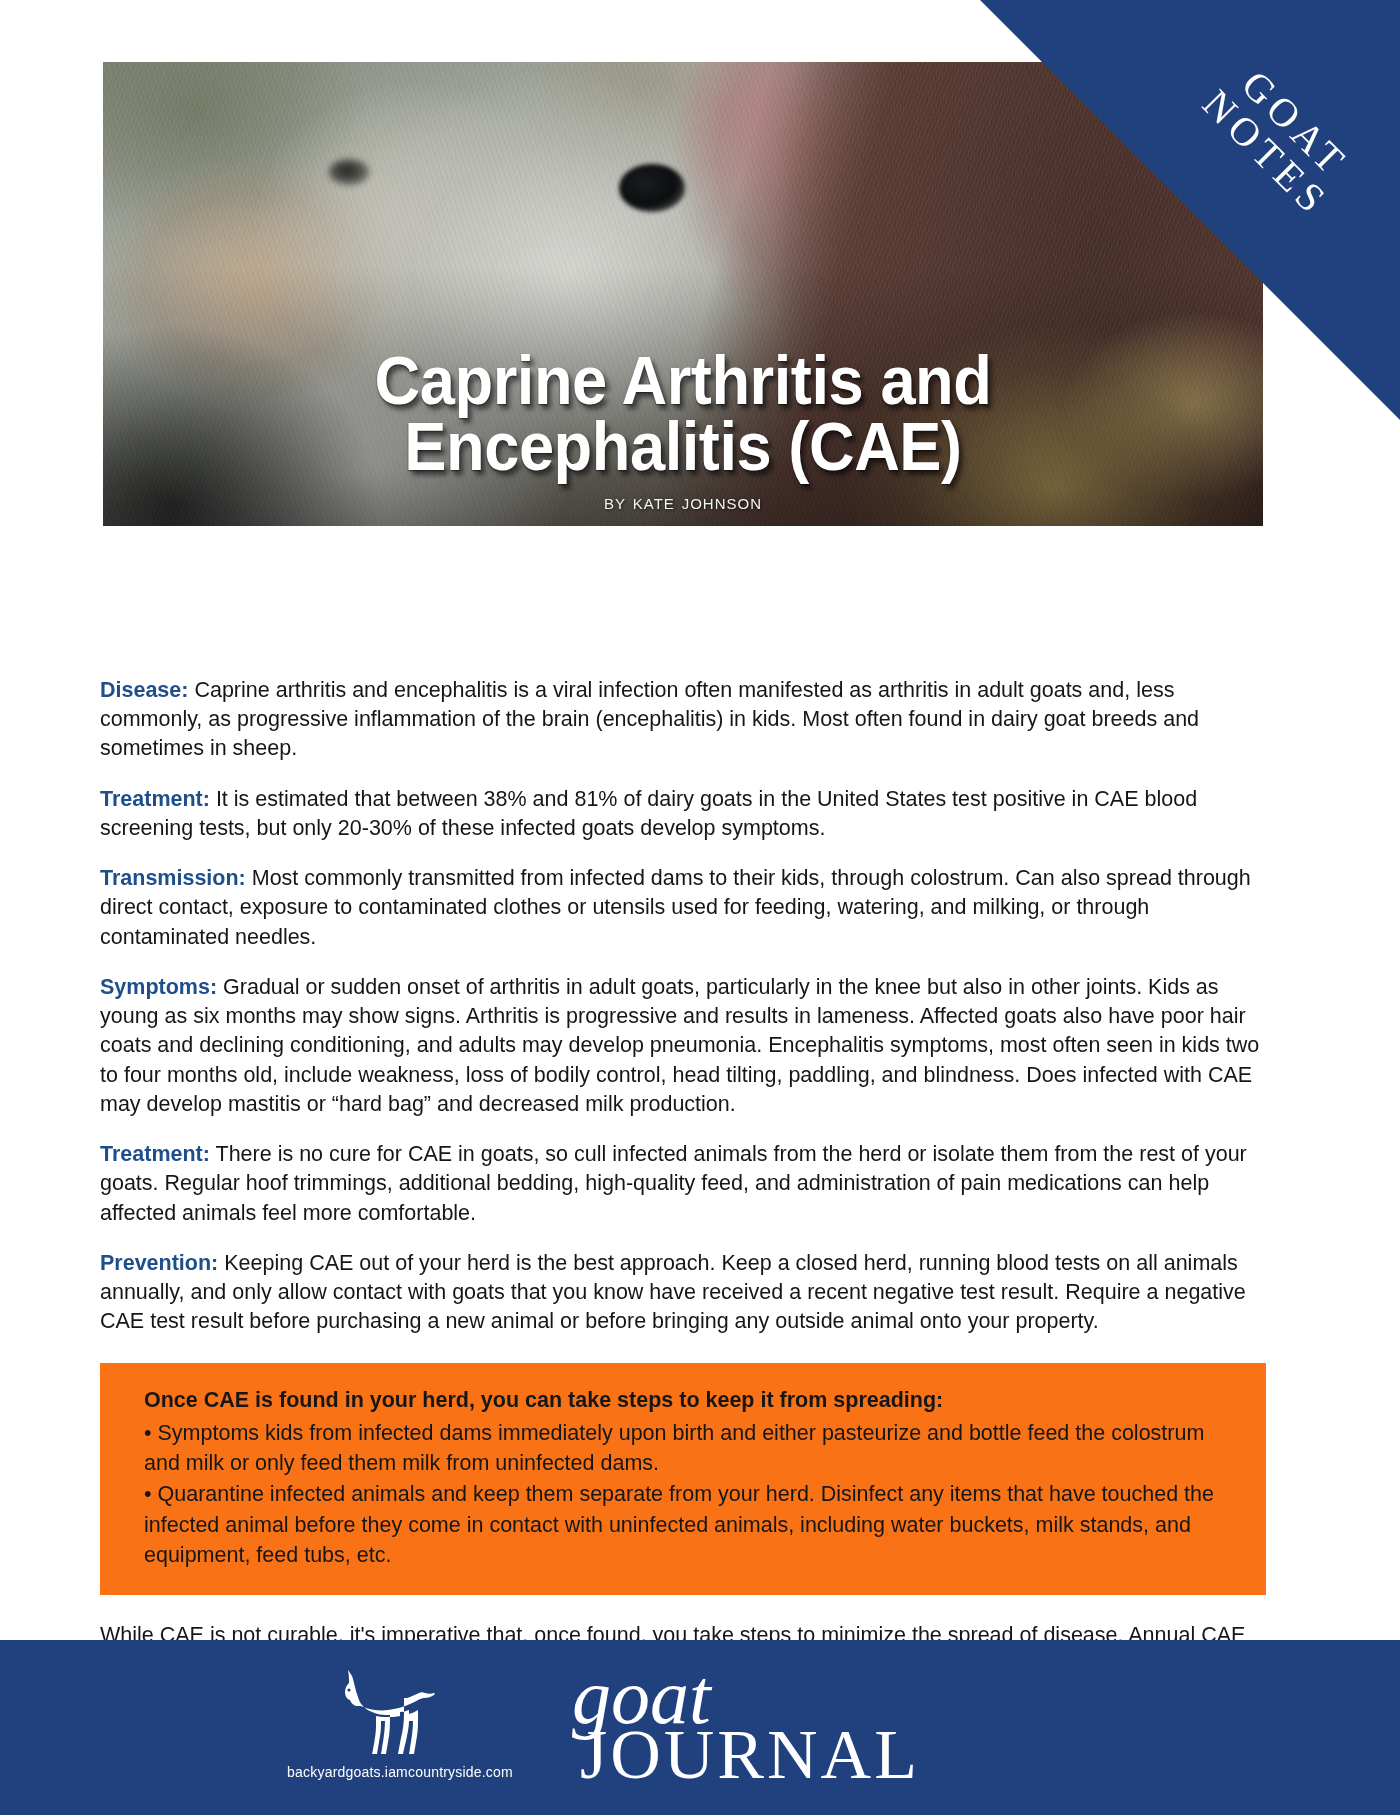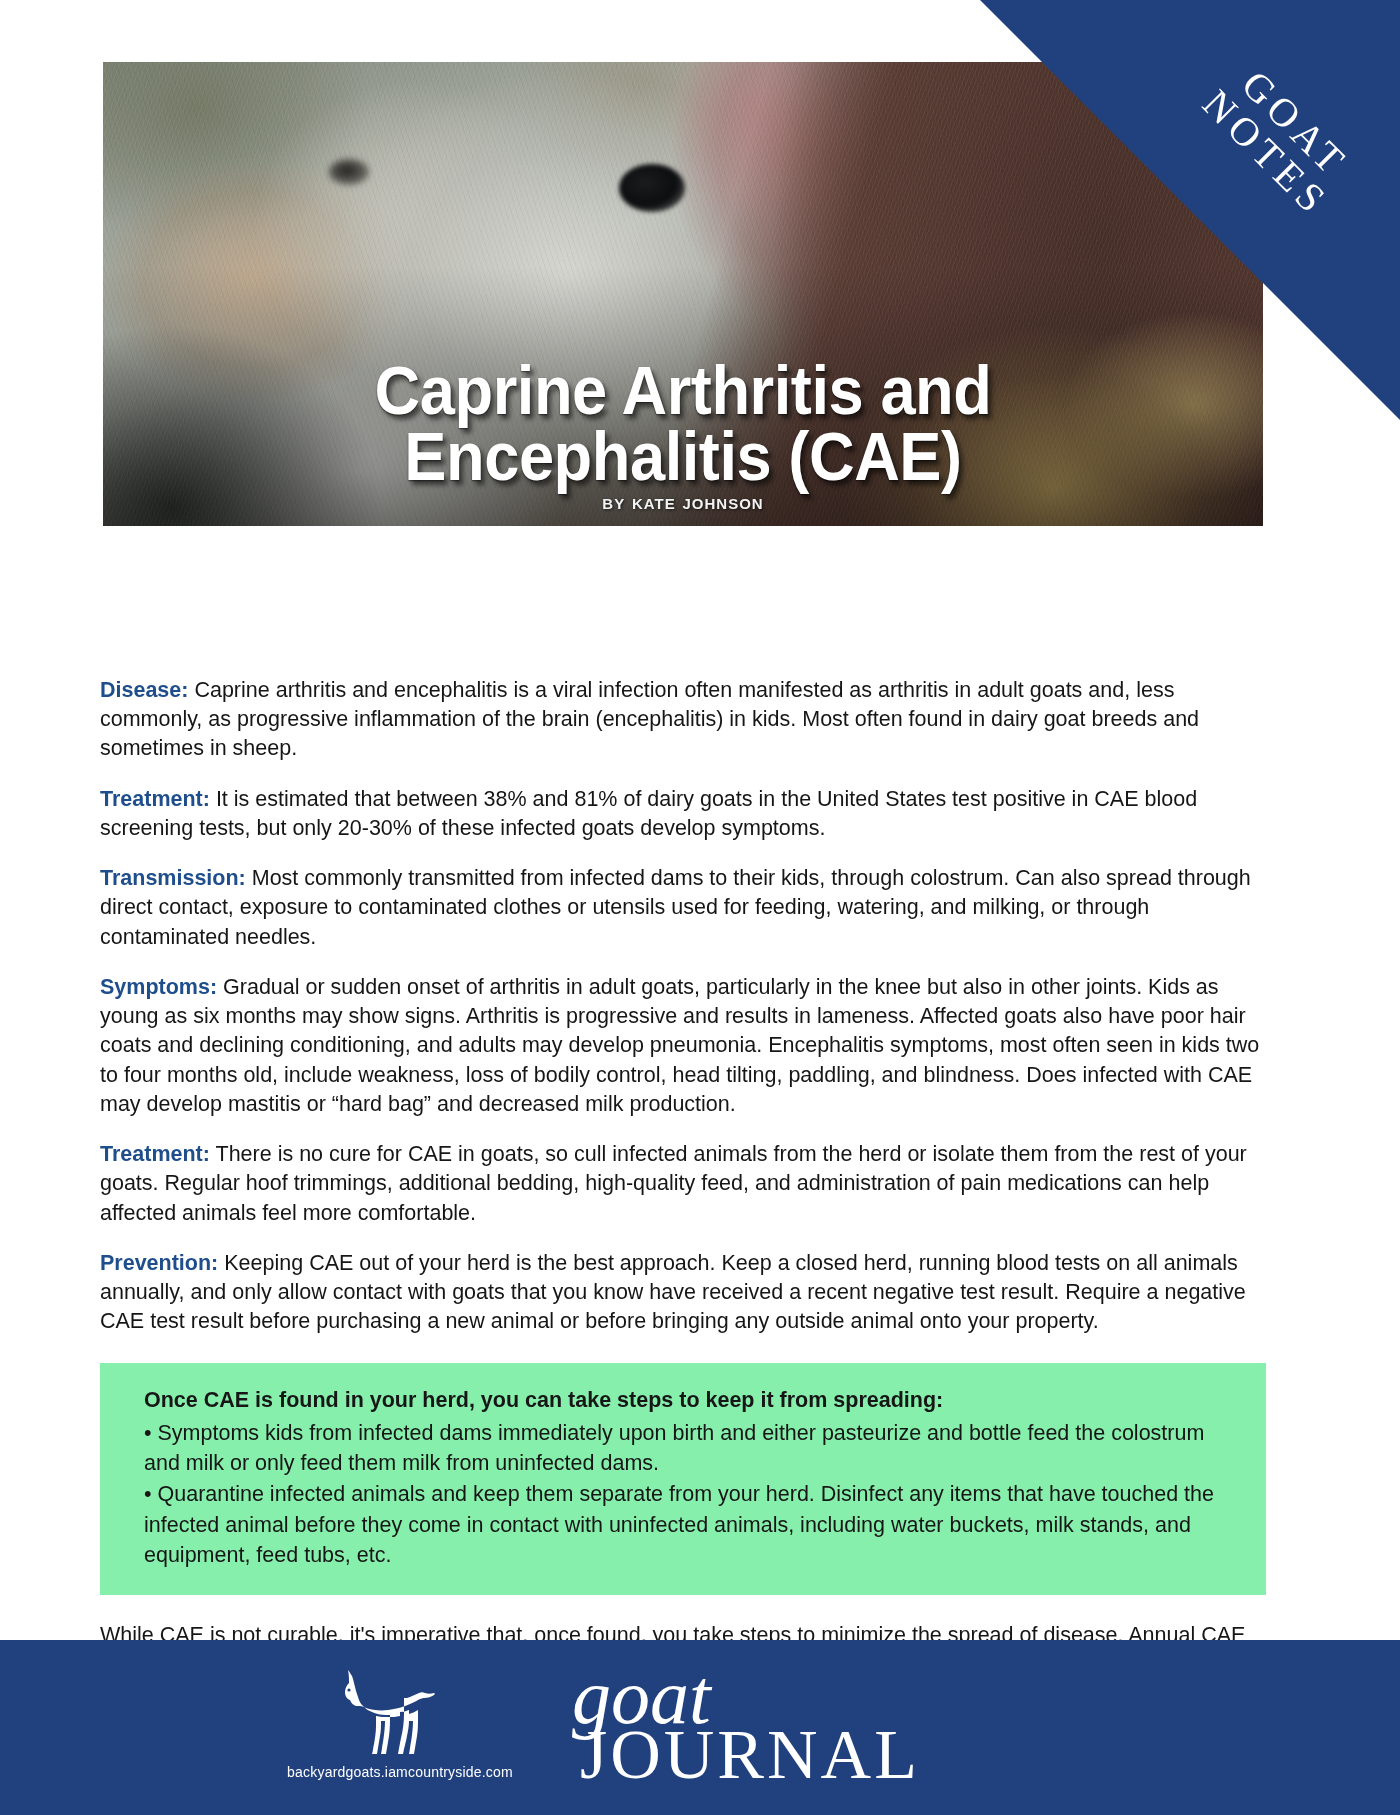--- a/index.html
+++ b/index.html
@@ -167,24 +167,24 @@
     letter-spacing: -0.5px;
     color: #ffffff;
     text-shadow: 4px 5px 6px rgba(0,0,0,0.55), 0 1px 2px rgba(0,0,0,0.6);
     transform: scaleX(0.93);
     transform-origin: center;
   }
   .hero-title .tl {
     display: block;
   }
   .hero-byline {
-    margin: 0 0 0 0;
+    margin: 10px 0 0 0;
     font-family: "Liberation Sans", sans-serif;
     font-size: 21px;
-    font-weight: 700;
+    font-weight: 400;
     letter-spacing: 1.0px;
     color: #f2f4f4;
     font-variant: small-caps;
     text-transform: lowercase;
     text-shadow: 1px 1px 3px rgba(0,0,0,0.7);
   }
 
   
   .article {
     position: absolute;
@@ -203,21 +203,21 @@
   }
   .para:last-child { margin-bottom: 0; }
   .lead {
     color: #1f4e8c;
     font-weight: bold;
   }
 
   
   .callout {
     margin: 27px 0 26px 0;
-    background: #86efac;
+    background: #f97316;
     padding: 22px 44px 24px 44px;
   }
   .callout-heading {
     margin: 0 0 2px 0;
     font-family: "Liberation Sans", sans-serif;
     font-weight: bold;
     font-size: 21.5px;
     line-height: 1.42;
     color: #161616;
   }

